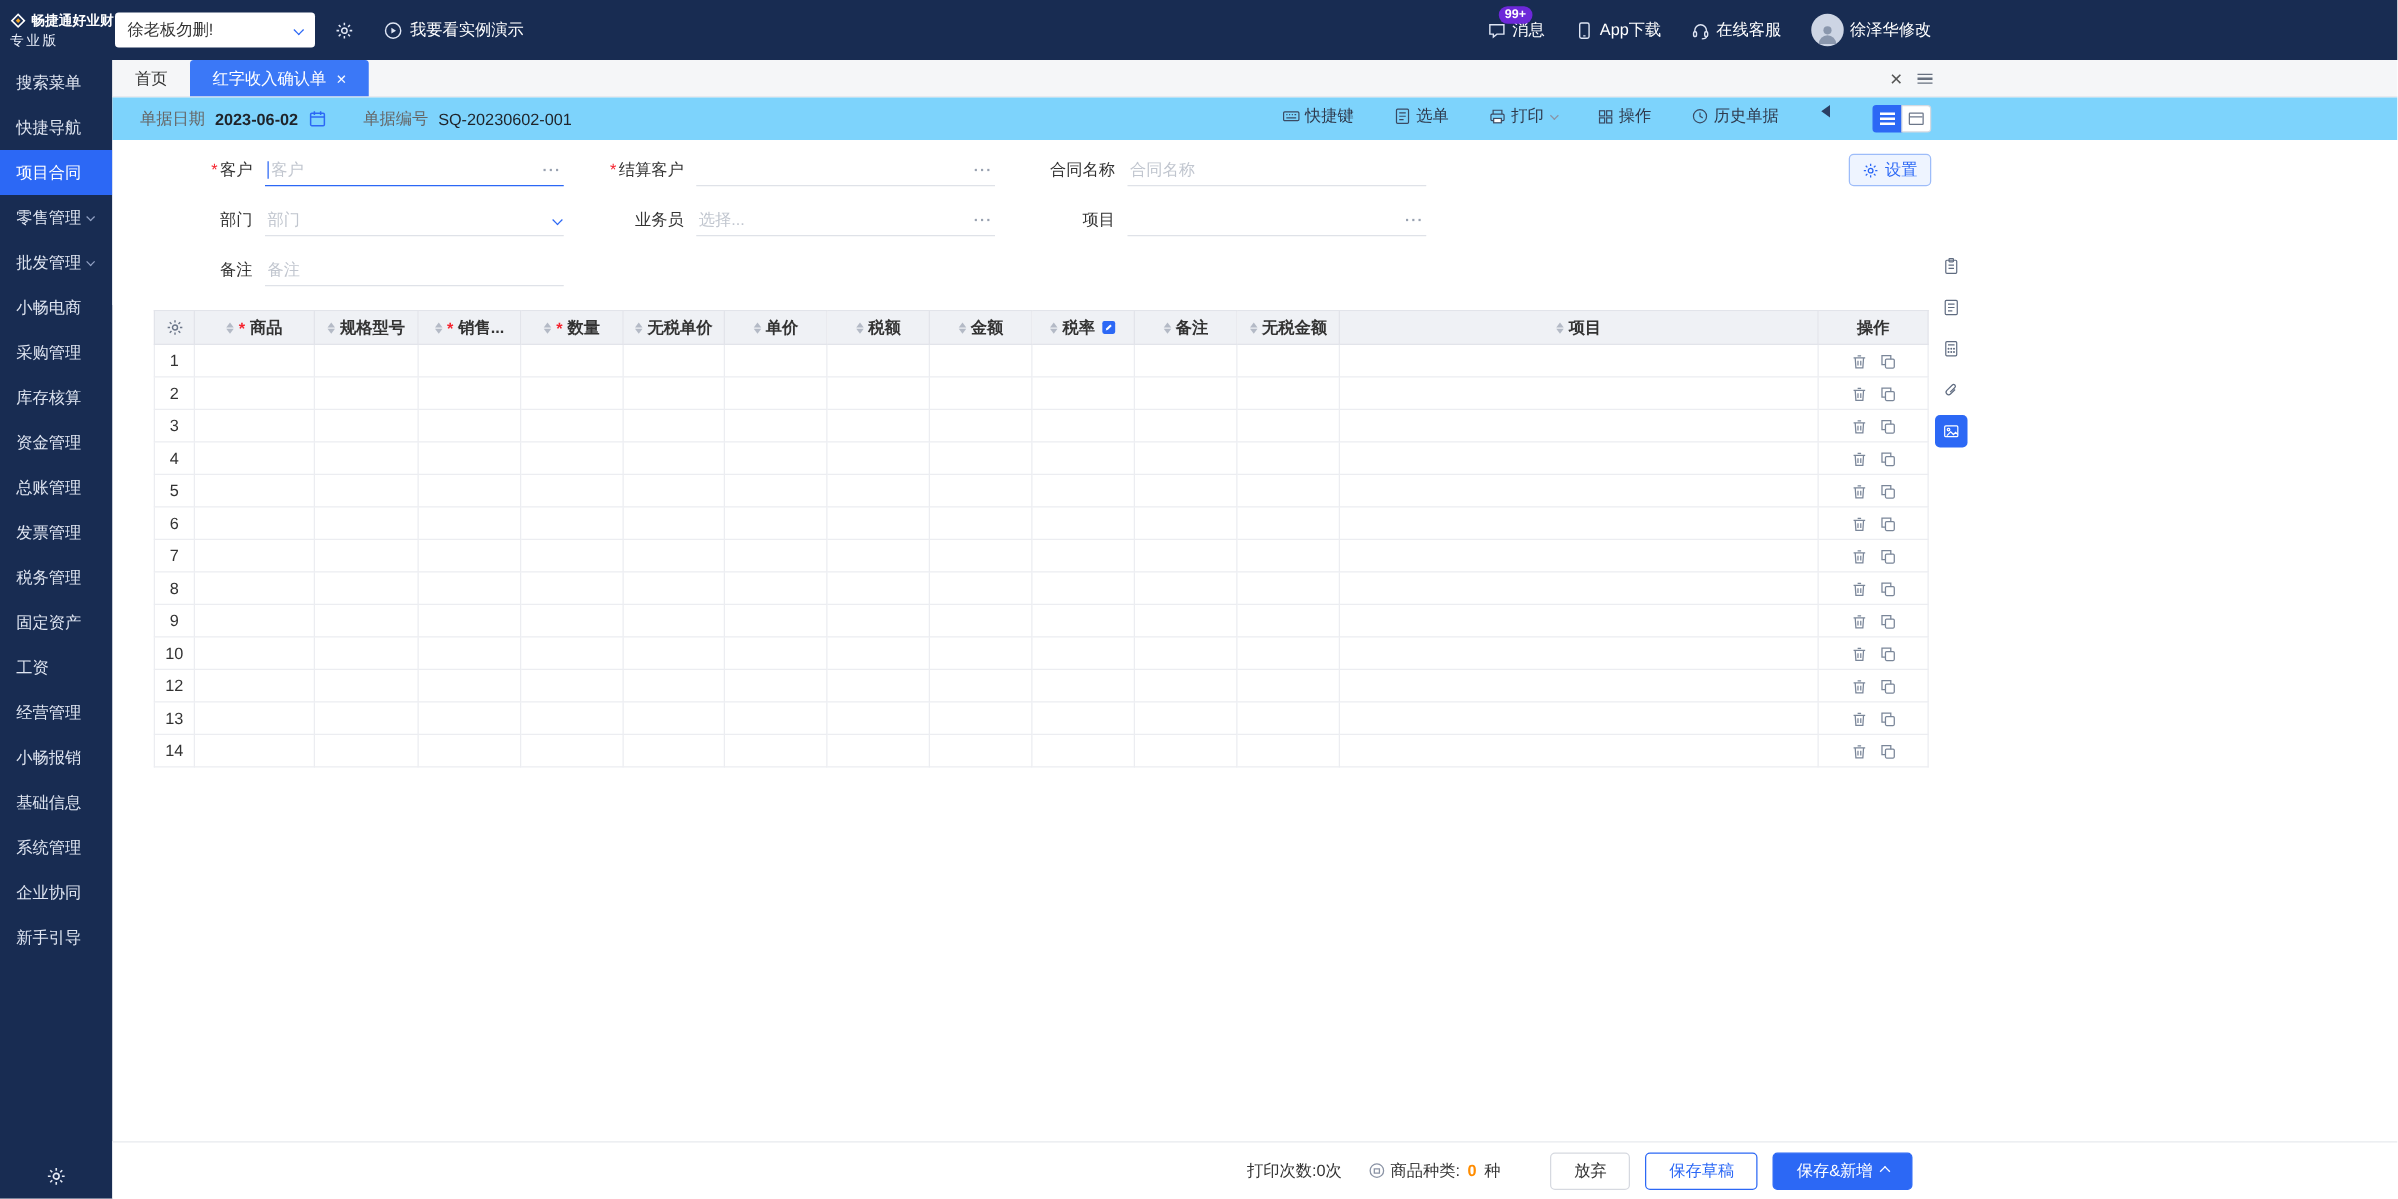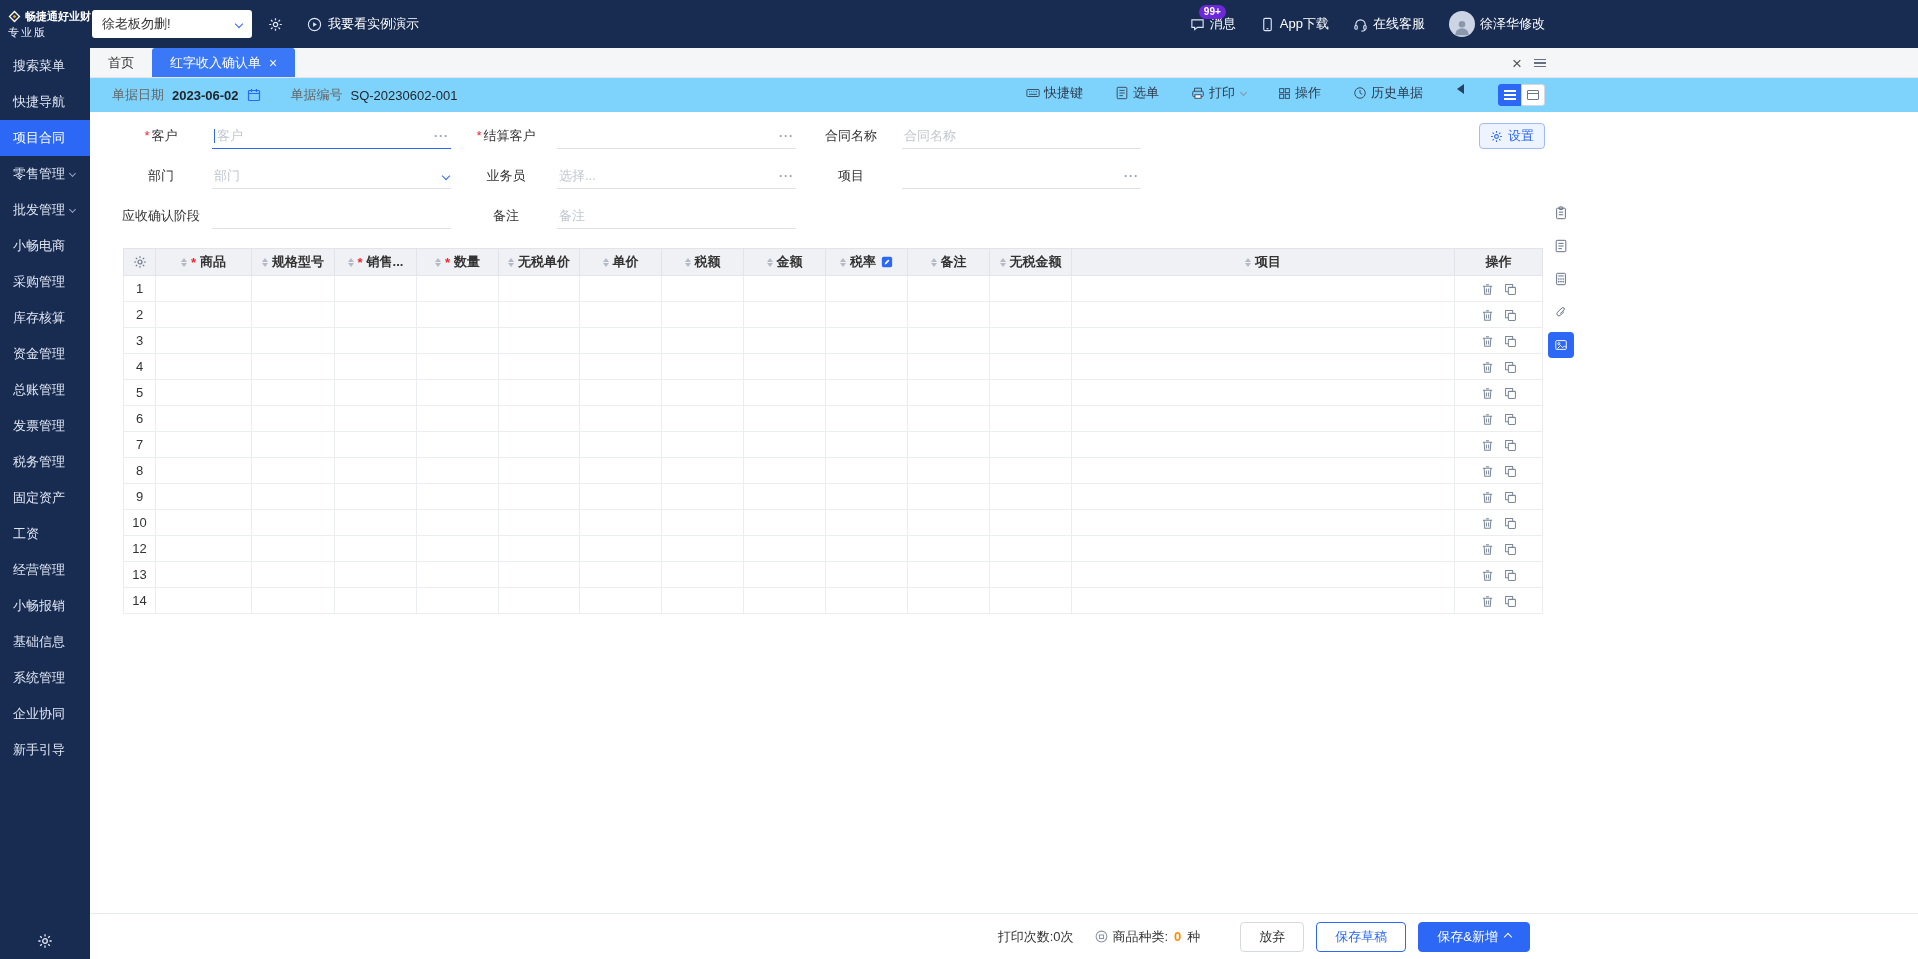--- a/index.html
+++ b/index.html
@@ -66,21 +66,21 @@
 .vt-btn.active i{background:#fff}
 .vt-btn:first-child{border-radius:3px 0 0 3px}
 .vt-btn:last-child{border-radius:0 3px 3px 0;margin-left:-1px}
 .ic2{width:12px;height:10px;border:1.4px solid #6b7689;border-radius:1px;position:relative}
 .ic2:before{content:"";position:absolute;left:0;right:0;top:2.2px;height:1.3px;background:#6b7689}
 
 
 .form{padding:4px 0 8px;background:#fff;position:relative}
 .f-row{display:flex;height:40px;align-items:center;padding-left:30px}
 .f-group{width:345px;flex:0 0 345px;display:flex;align-items:center}
-.f-label{width:92px;flex:0 0 92px;text-align:center;padding-right:10px;color:#333;white-space:nowrap}
+.f-label{width:92px;flex:0 0 92px;text-align:right;padding-right:10px;color:#333;white-space:nowrap}
 .f-input{flex:1;height:26px;border-bottom:1px solid #dfe2e8;display:flex;align-items:center;color:#333;position:relative;padding:0 2px;cursor:text;margin-right:14px}
 .f-input.focused{border-bottom-color:#2c68f5}
 .caret-line{width:1px;height:14px;background:#2c68f5;margin-right:2px}
 .ph{color:#c1c6cf}
 .sfx{margin-left:auto;color:#a9b1bf;cursor:pointer;display:inline-flex;align-items:center}
 .dots{font-weight:700;letter-spacing:1px;color:#98a1b0;font-size:12px}
 .settings-btn{position:absolute;top:11px;right:373px;height:26px;padding:0 10px;border:1px solid #9dbcf9;background:#eef4ff;color:#2c68f5;border-radius:4px;display:flex;align-items:center;gap:5px;cursor:pointer}
 
 
 .grid-wrap{margin:4px 0 0 33px;width:1419px}
@@ -416,24 +416,20 @@
         </div>
         <div class="f-group">
           <span class="f-label"><span>项目</span></span>
           <div class="f-input">
             <span class="sfx dots">···</span>
           </div>
         </div>
       </div>
 
       <div class="f-row">
-        <div class="f-group">
-          <span class="f-label"><span>应收确认阶段</span></span>
-          <div class="f-input"></div>
-        </div>
         <div class="f-group">
           <span class="f-label"><span>备注</span></span>
           <div class="f-input">
             <span class="ph">备注</span>
           </div>
         </div>
       </div>
 
       <div class="settings-btn">
         <span class="top-ic" style="color:#2c68f5">

